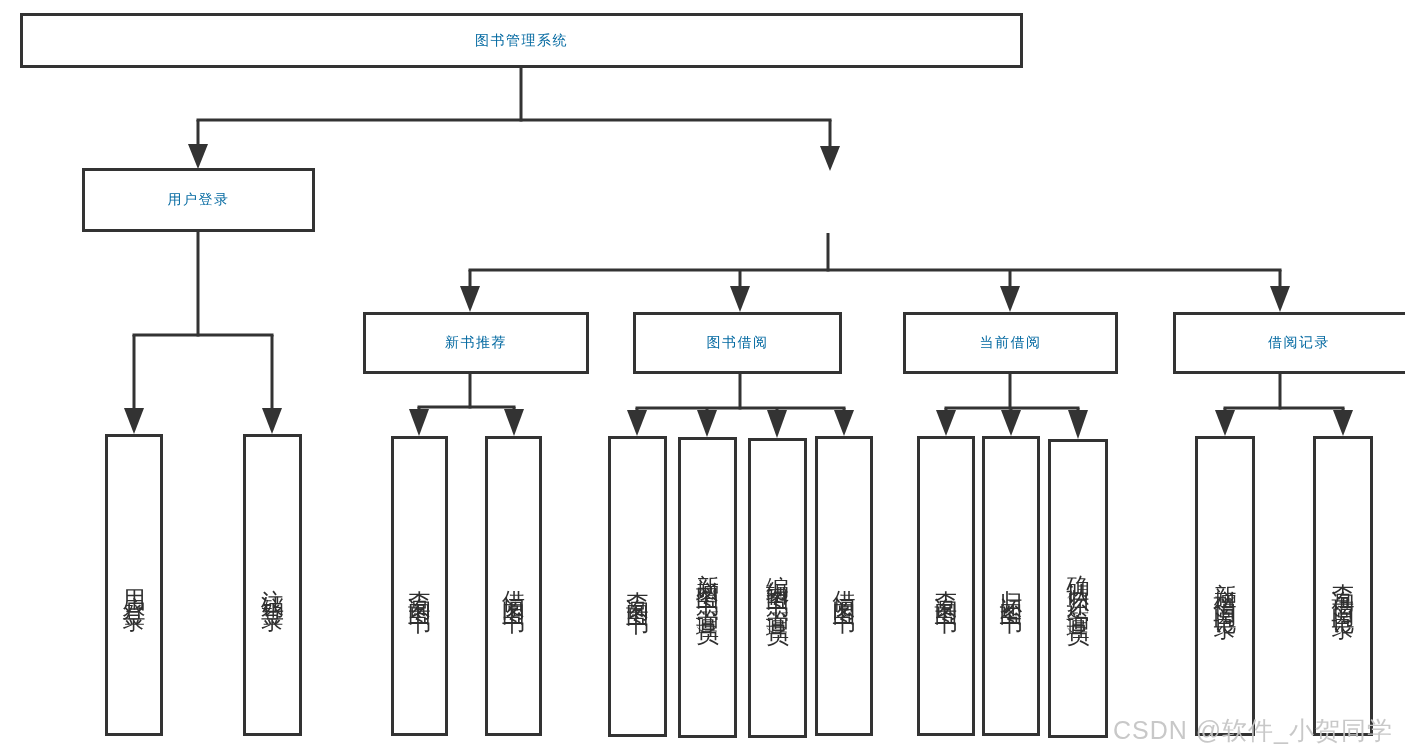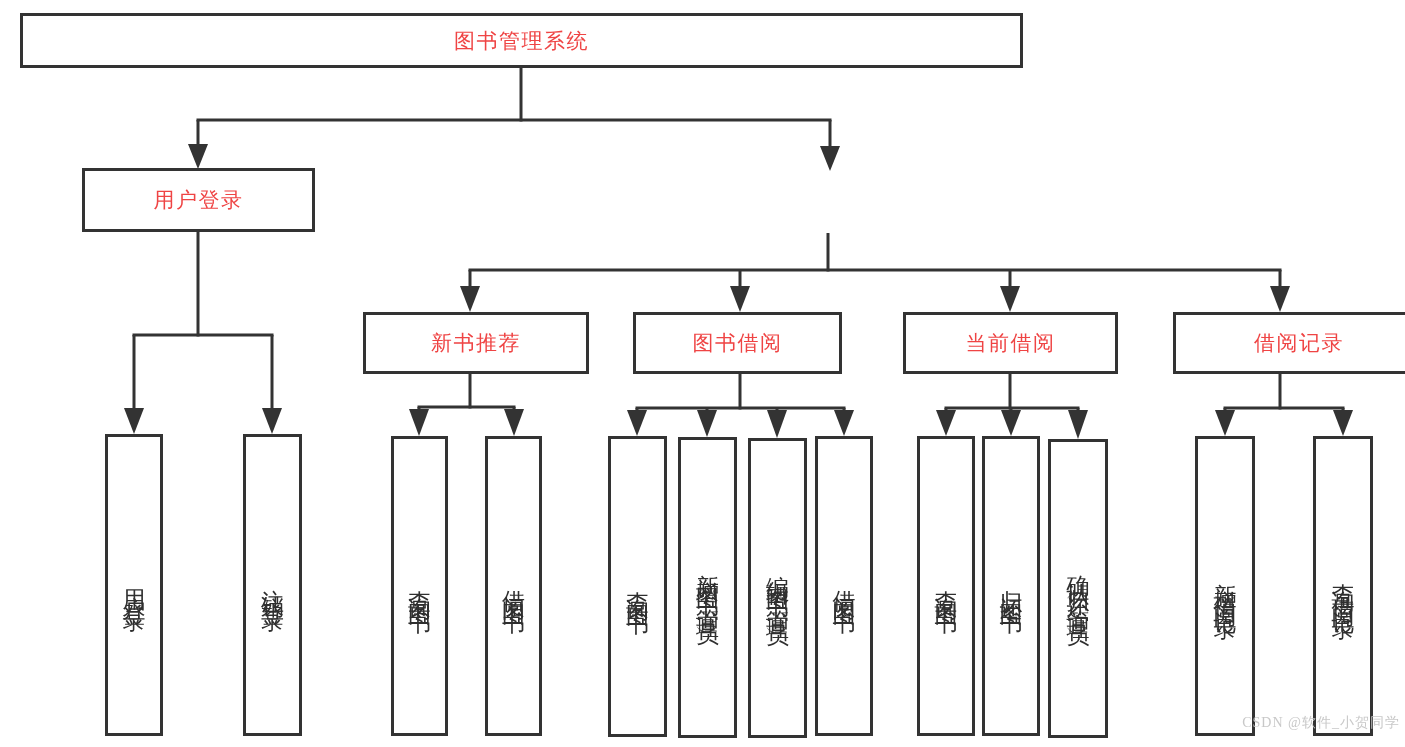--- a/index.html
+++ b/index.html
@@ -14,37 +14,36 @@
   .edges path, .edges line{stroke:#333333;stroke-width:3;fill:none;}
   .edges polygon{fill:#333333;stroke:none;}
   .box{
     position:absolute;
     box-sizing:border-box;
     background:#ffffff;
     border:3px solid #333333;
     display:flex;align-items:center;justify-content:center;
   }
   .lbl{
-    font-size:21px;color:#ef4444;letter-spacing:1.5px;white-space:nowrap;
+    font-size:14px;color:#0369a1;letter-spacing:1.5px;white-space:nowrap;
   }
   .vlbl{
     writing-mode:vertical-rl;
     text-orientation:mixed;
     font-size:23px;color:#2f2f2f;letter-spacing:7px;
     line-height:1;white-space:nowrap;
   }
   .watermark{
     position:absolute;
-    top:714px;right:5px;
-    font-size:14px;
+    top:714px;right:12px;
+    font-size:25px;
     color:rgba(197,197,197,0.95);
     letter-spacing:1px;
     z-index:5;
     white-space:nowrap;
-    font-family:Liberation Serif, serif;
   }
 </style>
 </head>
 <body>
 
 <div class="stage">
 
   <svg class="edges" viewBox="0 0 1405 747">
 
     <g>

